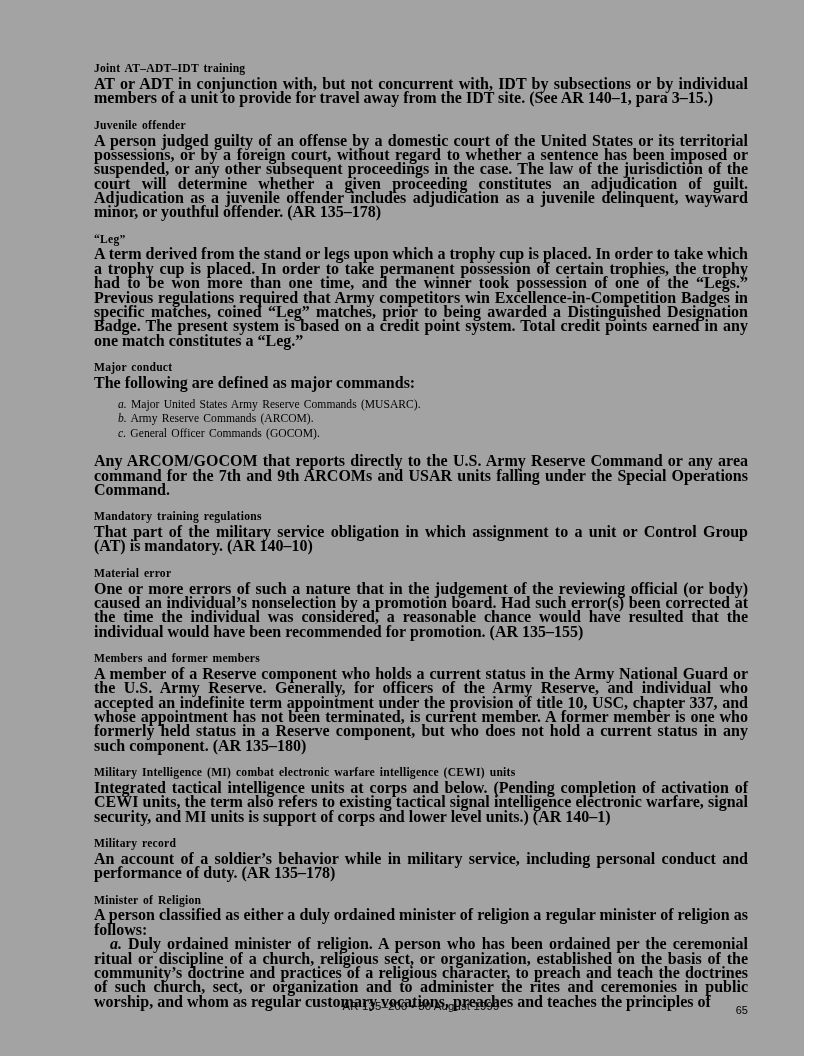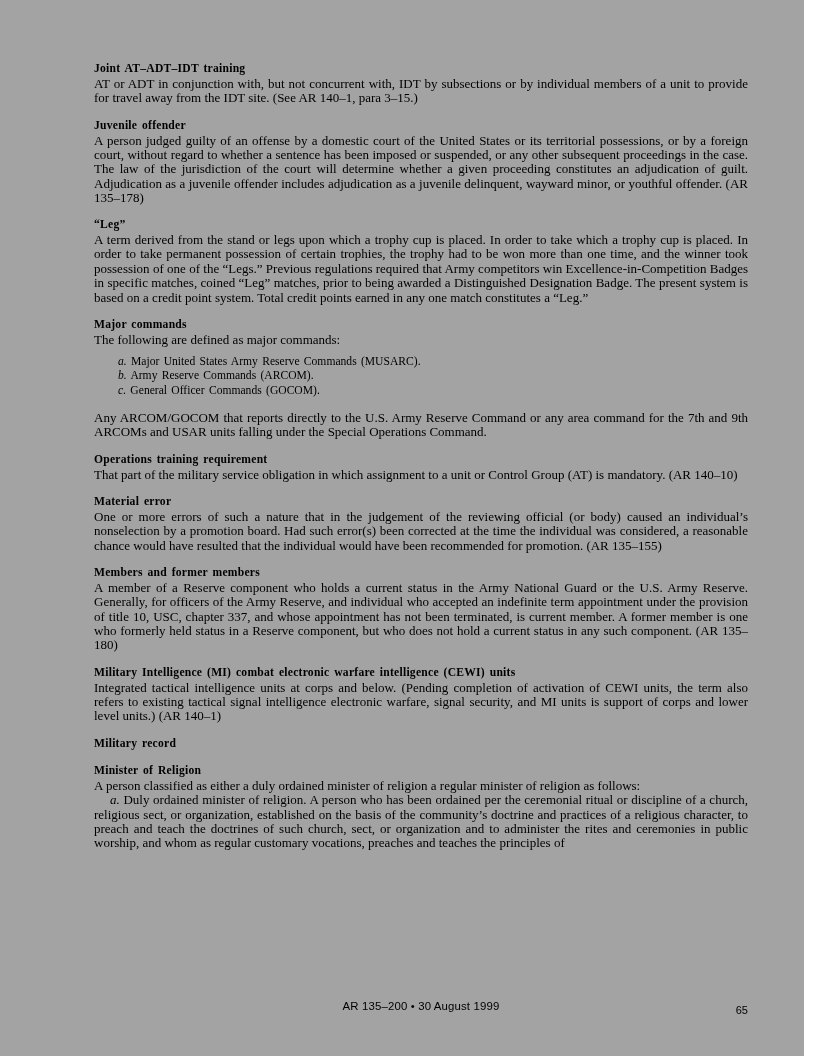--- a/index.html
+++ b/index.html
@@ -32,27 +32,28 @@
   h2.term {
     font-size: 11.6px;
     line-height: 14.4px;
     font-weight: bold;
     margin: 0 0 0.5px 0;
     letter-spacing: 0.25px;
     word-spacing: 1.6px;
     font-family: "Liberation Serif", "DejaVu Serif", serif;
   }
   p.body {
-    font-size: 13px;
+    font-size: 16px;
     line-height: 14.35px;
     margin: 0;
     text-align: justify;
     text-justify: inter-word;
     hyphens: none;
     font-family: "Liberation Serif", "DejaVu Serif", serif;
+    font-weight: bold;
   }
   ol.alpha-list {
     list-style: none;
     margin: 8px;
     padding: 0;
   }
   li.alpha-item {
     font-size: 11.6px;
     line-height: 14.35px;
     margin: 0;
@@ -111,55 +112,56 @@
       <h2 class="term">Juvenile offender</h2>
       <p class="body">A person judged guilty of an offense by a domestic court of the United States or its territorial possessions, or by a foreign court, without regard to whether a sentence has been imposed or suspended, or any other subsequent proceedings in the case. The law of the jurisdiction of the court will determine whether a given proceeding constitutes an adjudication of guilt. Adjudication as a juvenile offender includes adjudication as a juvenile delinquent, wayward minor, or youthful offender. (AR 135–178)</p>
     </div>
 
     <div class="entry">
       <h2 class="term">“Leg”</h2>
       <p class="body">A term derived from the stand or legs upon which a trophy cup is placed. In order to take which a trophy cup is placed. In order to take permanent possession of certain trophies, the trophy had to be won more than one time, and the winner took possession of one of the “Legs.” Previous regulations required that Army competitors win Excellence-in-Competition Badges in specific matches, coined “Leg” matches, prior to being awarded a Distinguished Designation Badge. The present system is based on a credit point system. Total credit points earned in any one match constitutes a “Leg.”</p>
     </div>
 
     <div class="entry">
-      <h2 class="term">Major commands</h2>
+      <h2 class="term">Major conduct</h2>
       <p class="body">The following are defined as major commands:</p>
       <ol class="alpha-list">
         <li class="alpha-item"><span class="marker">a.</span> <span>Major United States Army Reserve Commands (MUSARC).</span></li>
         <li class="alpha-item"><span class="marker">b.</span> <span>Army Reserve Commands (ARCOM).</span></li>
         <li class="alpha-item"><span class="marker">c.</span> <span>General Officer Commands (GOCOM).</span></li>
       </ol>
     </div>
 
     <div class="entry">
       <p class="body">Any ARCOM/GOCOM that reports directly to the U.S. Army Reserve Command or any area command for the 7th and 9th ARCOMs and USAR units falling under the Special Operations Command.</p>
     </div>
 
     <div class="entry">
-      <h2 class="term">Operations training requirement</h2>
+      <h2 class="term">Mandatory training regulations</h2>
       <p class="body">That part of the military service obligation in which assignment to a unit or Control Group (AT) is mandatory. (AR 140–10)</p>
     </div>
 
     <div class="entry">
       <h2 class="term">Material error</h2>
       <p class="body">One or more errors of such a nature that in the judgement of the reviewing official (or body) caused an individual’s nonselection by a promotion board. Had such error(s) been corrected at the time the individual was considered, a reasonable chance would have resulted that the individual would have been recommended for promotion. (AR 135–155)</p>
     </div>
 
     <div class="entry">
       <h2 class="term">Members and former members</h2>
       <p class="body">A member of a Reserve component who holds a current status in the Army National Guard or the U.S. Army Reserve. Generally, for officers of the Army Reserve, and individual who accepted an indefinite term appointment under the provision of title 10, USC, chapter 337, and whose appointment has not been terminated, is current member. A former member is one who formerly held status in a Reserve component, but who does not hold a current status in any such component. (AR 135–180)</p>
     </div>
 
     <div class="entry">
       <h2 class="term">Military Intelligence (MI) combat electronic warfare intelligence (CEWI) units</h2>
       <p class="body">Integrated tactical intelligence units at corps and below. (Pending completion of activation of CEWI units, the term also refers to existing tactical signal intelligence electronic warfare, signal security, and MI units is support of corps and lower level units.) (AR 140–1)</p>
     </div>
 
     <div class="entry">
       <h2 class="term">Military record</h2>
+      <p class="body">An account of a soldier’s behavior while in military service, including personal conduct and performance of duty. (AR 135–178)</p>
     </div>
 
     <div class="entry">
       <h2 class="term">Minister of Religion</h2>
       <p class="body">A person classified as either a duly ordained minister of religion a regular minister of religion as follows:</p>
       <p class="body indent-para"><span class="marker">a.</span> <span>Duly ordained minister of religion. A person who has been ordained per the ceremonial ritual or discipline of a church, religious sect, or organization, established on the basis of the community’s doctrine and practices of a religious character, to preach and teach the doctrines of such church, sect, or organization and to administer the rites and ceremonies in public worship, and whom as regular customary vocations, preaches and teaches the principles of</span></p>
     </div>
 
   </div>
 

